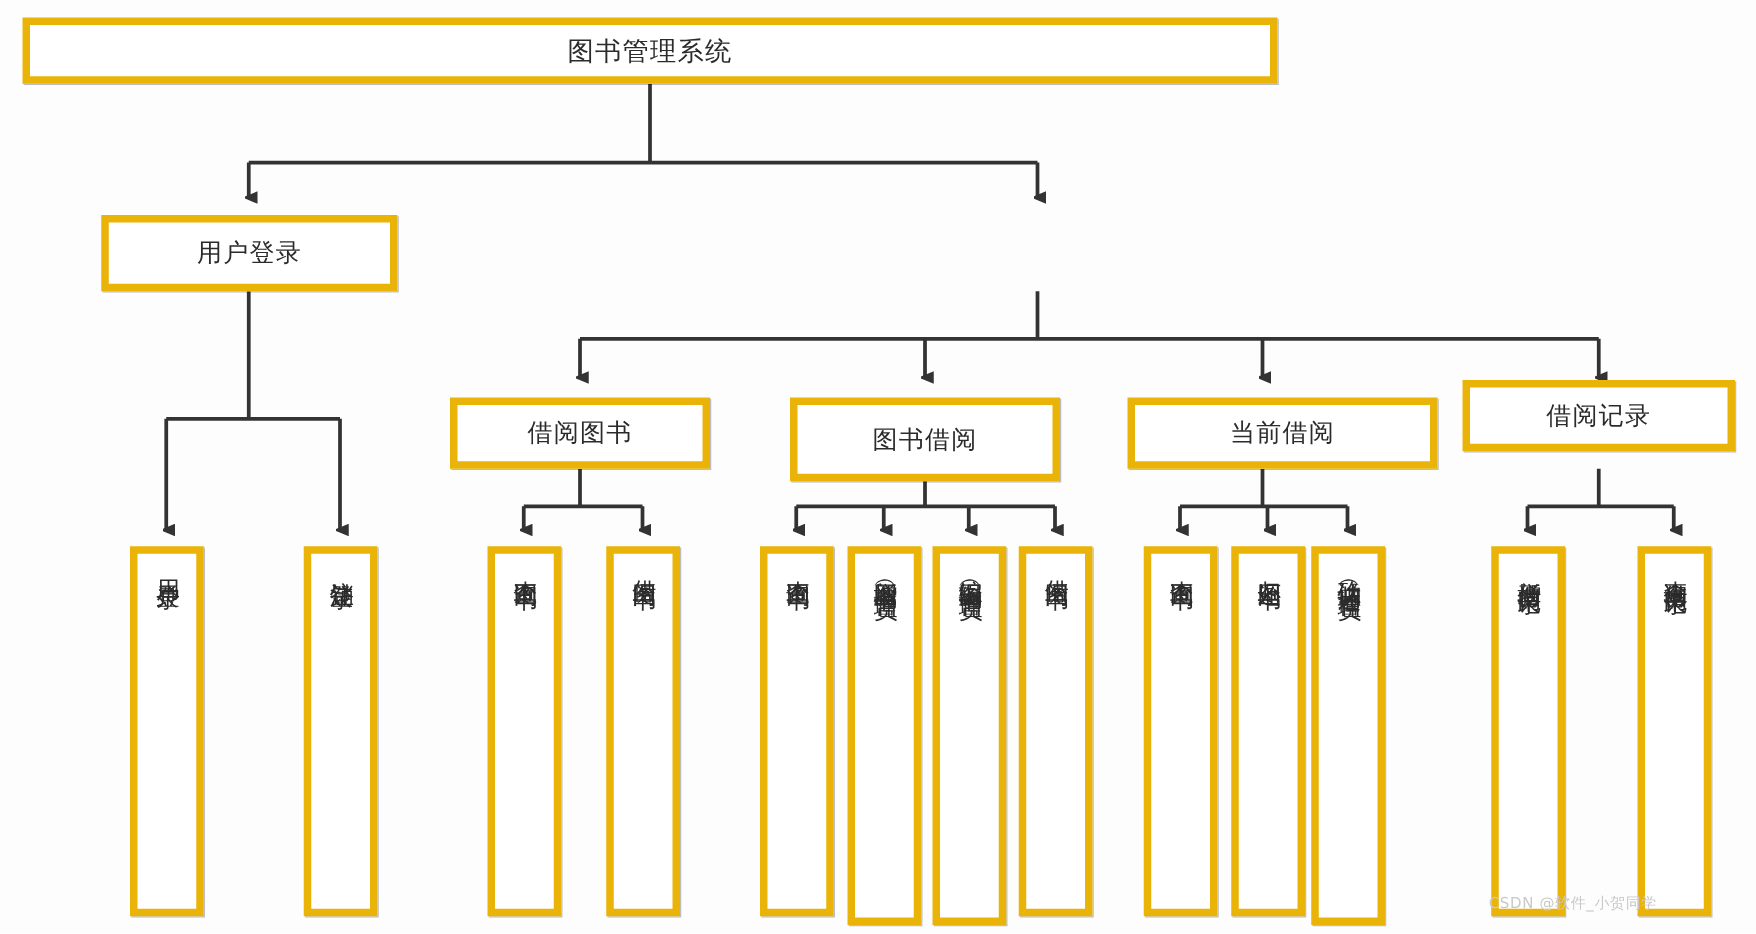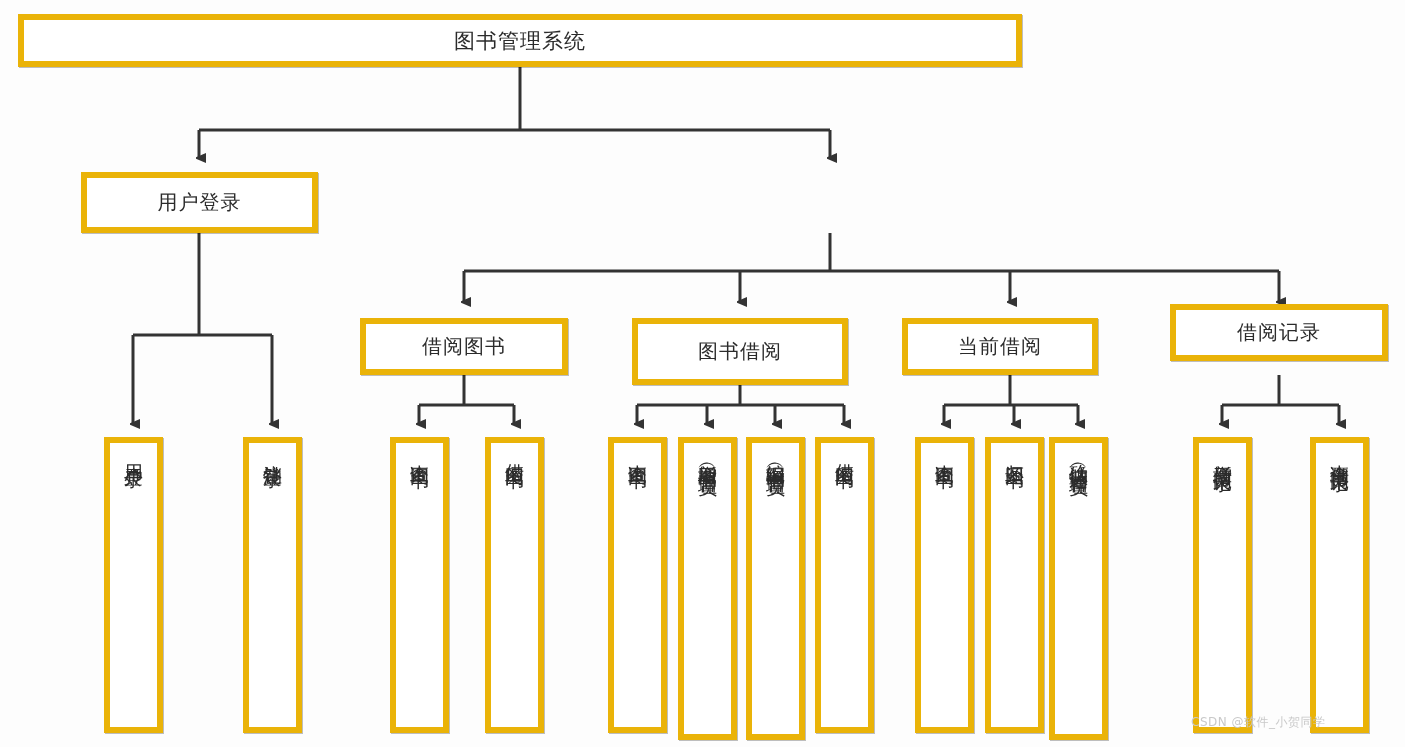--- a/index.html
+++ b/index.html
@@ -129,21 +129,21 @@
   <div class="node branch" style="left:81px; top:172px; width:237px; height:61px;">
     <span class="hlabel">用户登录</span>
   </div>
 
   <div class="node branch" style="left:360px; top:318px; width:208px; height:57px;">
     <span class="hlabel">借阅图书</span>
   </div>
   <div class="node branch" style="left:632px; top:318px; width:216px; height:67px;">
     <span class="hlabel">图书借阅</span>
   </div>
-  <div class="node branch" style="left:902px; top:318px; width:196px; height:57px;">
+  <div class="node branch" style="left:902px; top:318px; width:248px; height:57px;">
     <span class="hlabel">当前借阅</span>
   </div>
   <div class="node branch" style="left:1170px; top:304px; width:218px; height:57px;">
     <span class="hlabel">借阅记录</span>
   </div>
 
   <div class="node leaf" style="left:104px; top:437px; width:59px; height:296px;">
     <span class="vlabel">用户登录</span>
   </div>
   <div class="node leaf" style="left:243px; top:437px; width:59px; height:296px;">

